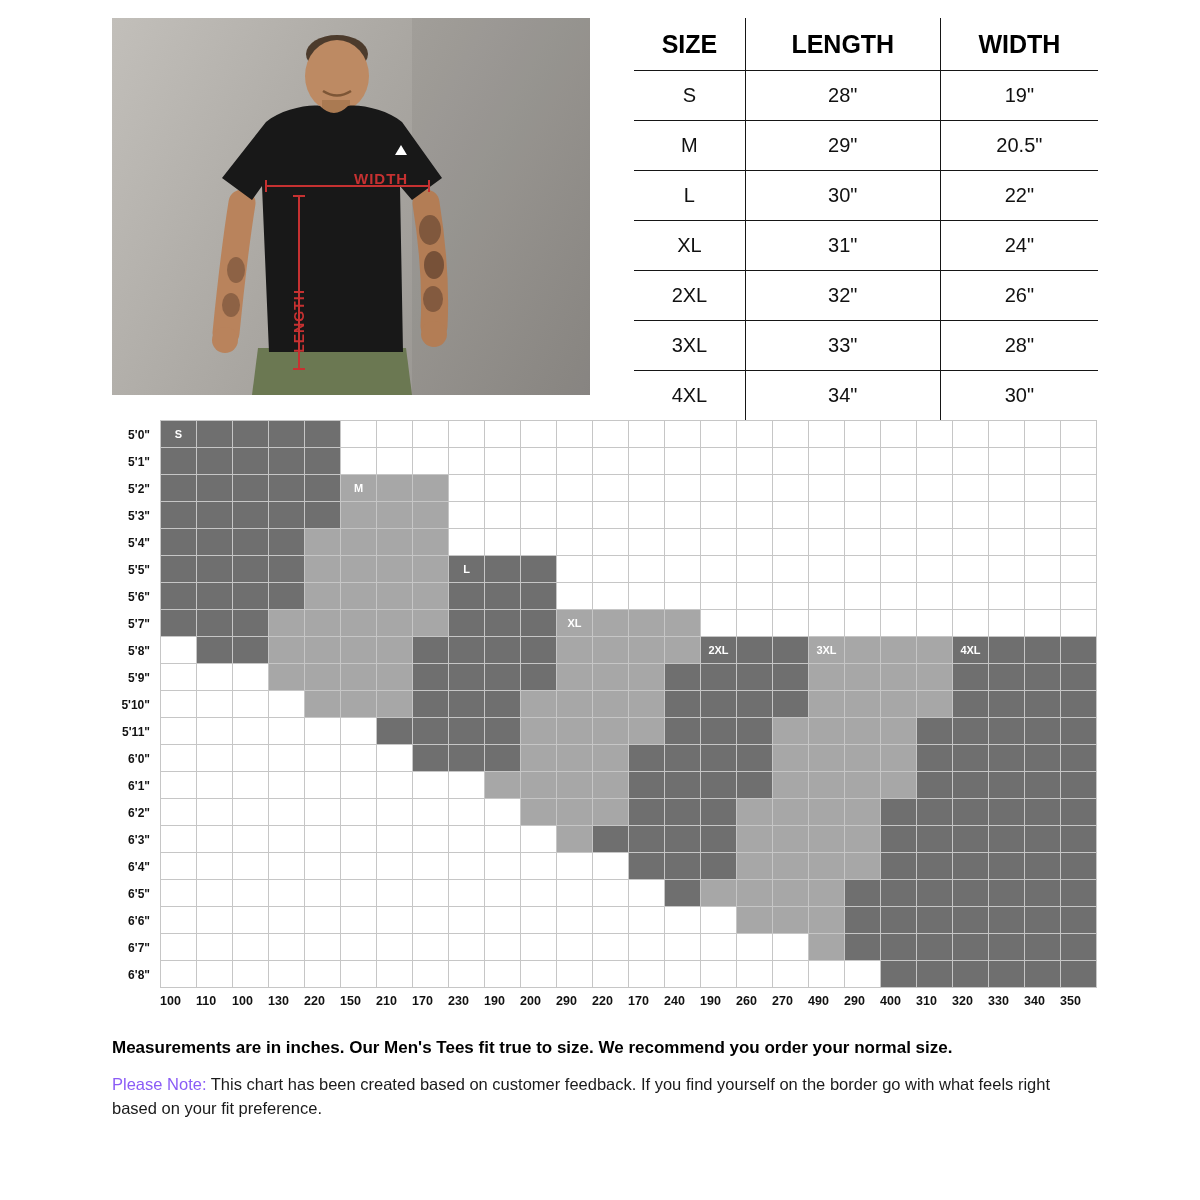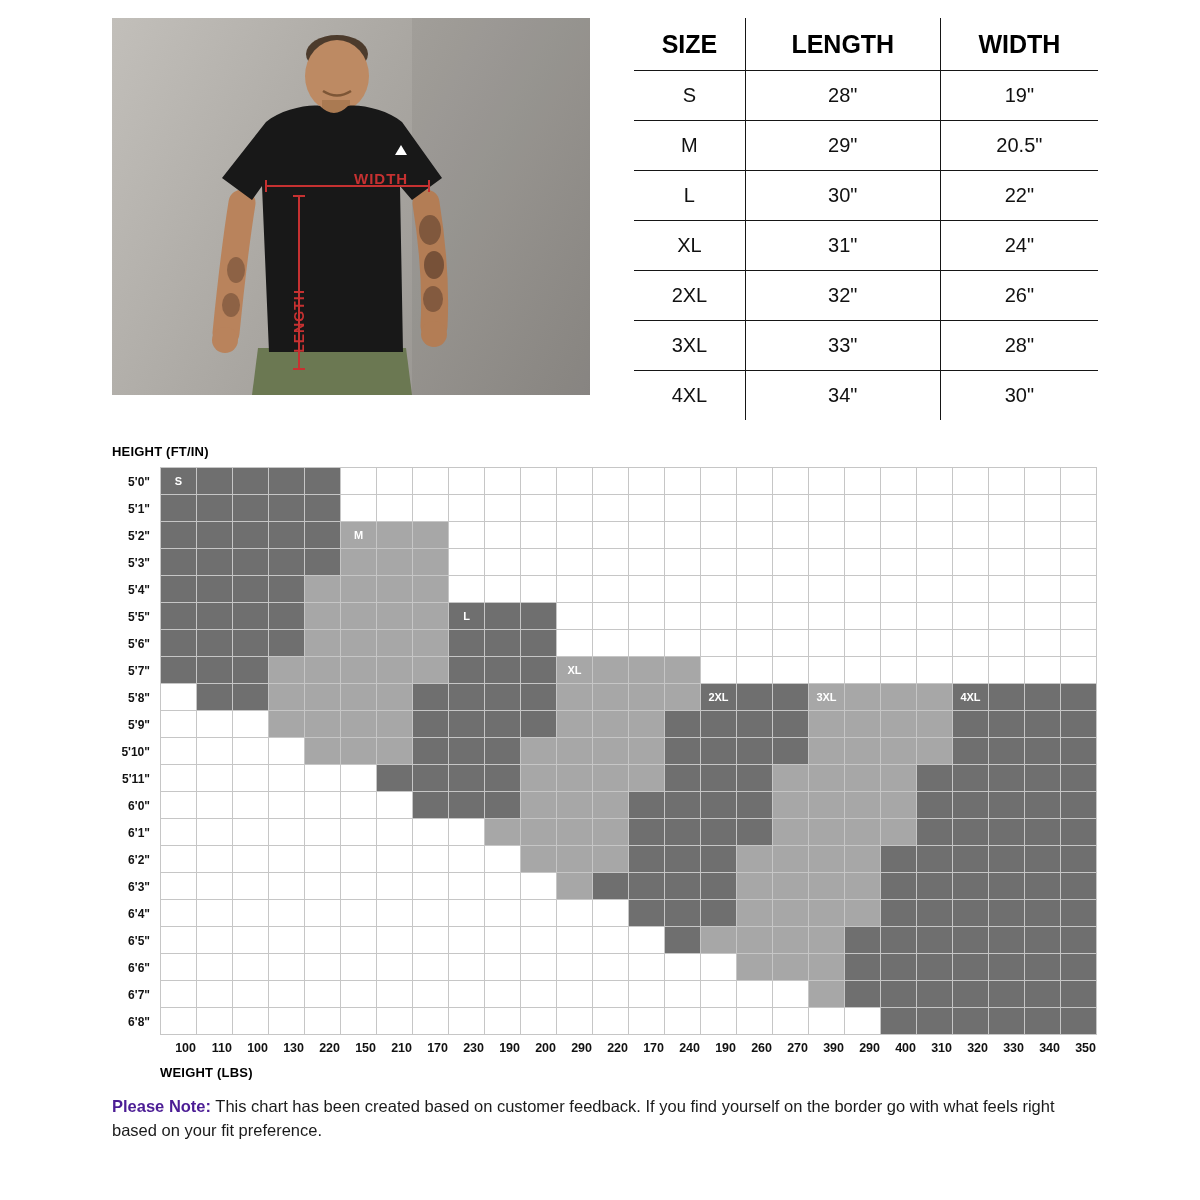--- a/index.html
+++ b/index.html
@@ -40,27 +40,27 @@
   .grid-row-wrap{display:flex;}
   .y-labels{width:48px;flex:none;display:flex;flex-direction:column;padding-top:1px;}
   .ylab{height:27px;display:flex;align-items:center;justify-content:flex-end;
         padding-right:10px;font-size:12px;font-weight:bold;}
   .grid{display:grid;grid-template-columns:repeat(26,36px);grid-auto-rows:27px;
         border-top:1px solid #c6c6c6;border-left:1px solid #c6c6c6;background:#fff;height:567px;}
   .cell{border-right:1px solid #c6c6c6;border-bottom:1px solid #c6c6c6;background:#fff;
         display:flex;align-items:center;justify-content:center;
         font-size:11px;font-weight:bold;color:#fff;overflow:hidden;}
   .x-labels{margin-left:48px;display:grid;grid-template-columns:repeat(26,36px);padding-top:6px;}
-  .xlab{text-align:right;font-size:12.5px;font-weight:bold;}
+  .xlab{text-align:left;font-size:12.5px;font-weight:bold;}
   .weight-title{margin:10px 0 0 48px;}
 
   
   .note-1{margin-top:30px;font-size:17px;font-weight:bold;color:#000;}
   .note-2{margin-top:15px;font-size:16.5px;color:#1b1b1b;line-height:1.45;max-width:965px;}
-  .note-2 .bold{font-weight:bold;color:#4c1d95;}
+  .note-2 .bold{font-weight:normal;color:#8b5cf6;}
 </style>
 </head>
 <body>
 
 <div class="page">
   <div class="content">
 
     <div class="top-section">
 
       <div class="photo">
@@ -142,21 +142,20 @@
               <tr>
                 <td>4XL</td>
                 <td>34"</td>
                 <td>30"</td>
               </tr>
             </tbody>
         </table>
       </div>
     </div>
 
-    <div class="axis-title height-title">HEIGHT (FT/IN)</div>
 
     <div class="grid-row-wrap">
       <div class="y-labels">
           <div class="ylab">5'0"</div>
           <div class="ylab">5'1"</div>
           <div class="ylab">5'2"</div>
           <div class="ylab">5'3"</div>
           <div class="ylab">5'4"</div>
           <div class="ylab">5'5"</div>
           <div class="ylab">5'6"</div>
@@ -737,27 +736,27 @@
         <div class="xlab">230</div>
         <div class="xlab">190</div>
         <div class="xlab">200</div>
         <div class="xlab">290</div>
         <div class="xlab">220</div>
         <div class="xlab">170</div>
         <div class="xlab">240</div>
         <div class="xlab">190</div>
         <div class="xlab">260</div>
         <div class="xlab">270</div>
-        <div class="xlab">390</div>
+        <div class="xlab">490</div>
         <div class="xlab">290</div>
         <div class="xlab">400</div>
         <div class="xlab">310</div>
         <div class="xlab">320</div>
         <div class="xlab">330</div>
         <div class="xlab">340</div>
         <div class="xlab">350</div>
       </div>
-    <div class="axis-title weight-title">WEIGHT (LBS)</div>
-
+
+    <div class="note-1">Measurements are in inches. Our Men's Tees fit true to size. We recommend you order your normal size.</div>
     <div class="note-2"><span class="bold">Please Note:</span><span> This chart has been created based on customer feedback. If you find yourself on the border go with what feels right based on your fit preference.</span></div>
 
   </div>
 </div>
 
 </body></html>

